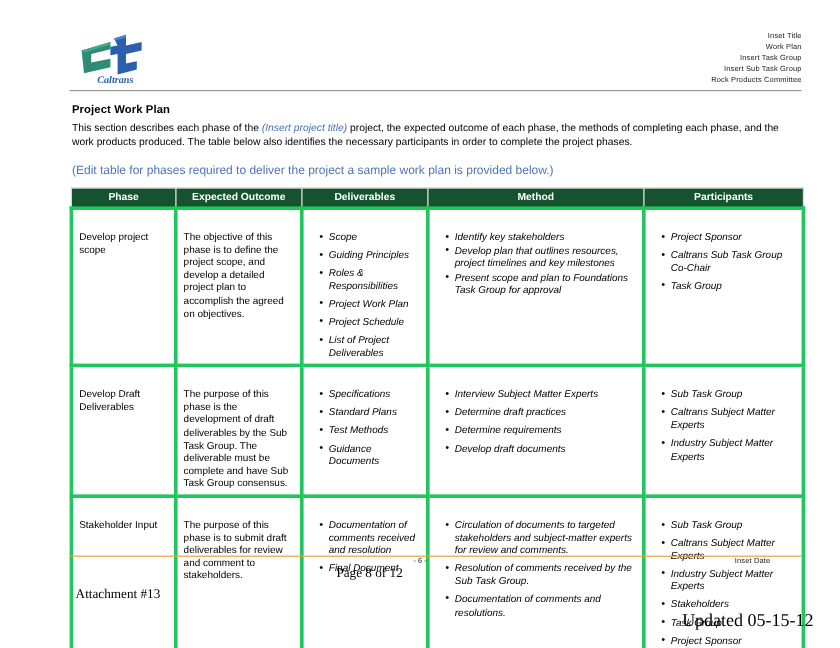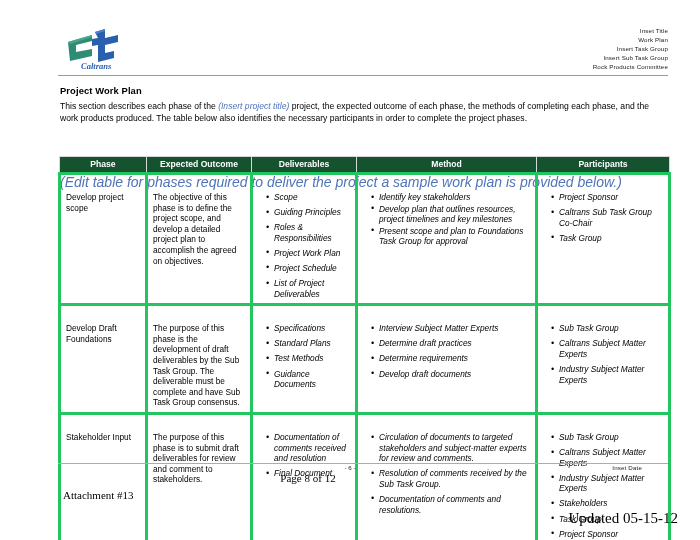--- a/index.html
+++ b/index.html
@@ -82,25 +82,23 @@
   }
   .blue-italic {
     color: #4f74b8;
     font-style: italic;
   }
   .edit-note {
     position: absolute;
     left: 60px;
     top: 137px;
     width: 606px;
-    font-size: 14px;
+    font-size: 10px;
     line-height: 11.6px;
     color: #4f74b8;
-    font-style: italic;
-    margin-top: 40px;
   }
 
   
   .work-table {
     position: absolute;
     left: 58px;
     top: 156px;
     width: 610px;
     border-collapse: collapse;
     table-layout: fixed;
@@ -295,21 +293,21 @@
           <ul class="cell-list">
             <li>Project Sponsor</li>
             <li>Caltrans Sub Task Group Co-Chair</li>
             <li>Task Group</li>
           </ul>
         </td>
       </tr>
 
       <tr class="row-2">
         <td>
-          <span class="cell-text">Develop Draft Foundations</span>
+          <span class="cell-text">Develop Draft Deliverables</span>
         </td>
         <td>
           <span class="cell-text">The purpose of this phase is the development of draft deliverables by the Sub Task Group. The deliverable must be complete and have Sub Task Group consensus.</span>
         </td>
         <td>
           <ul class="cell-list">
             <li>Specifications</li>
             <li>Standard Plans</li>
             <li>Test Methods</li>
             <li>Guidance Documents</li>

